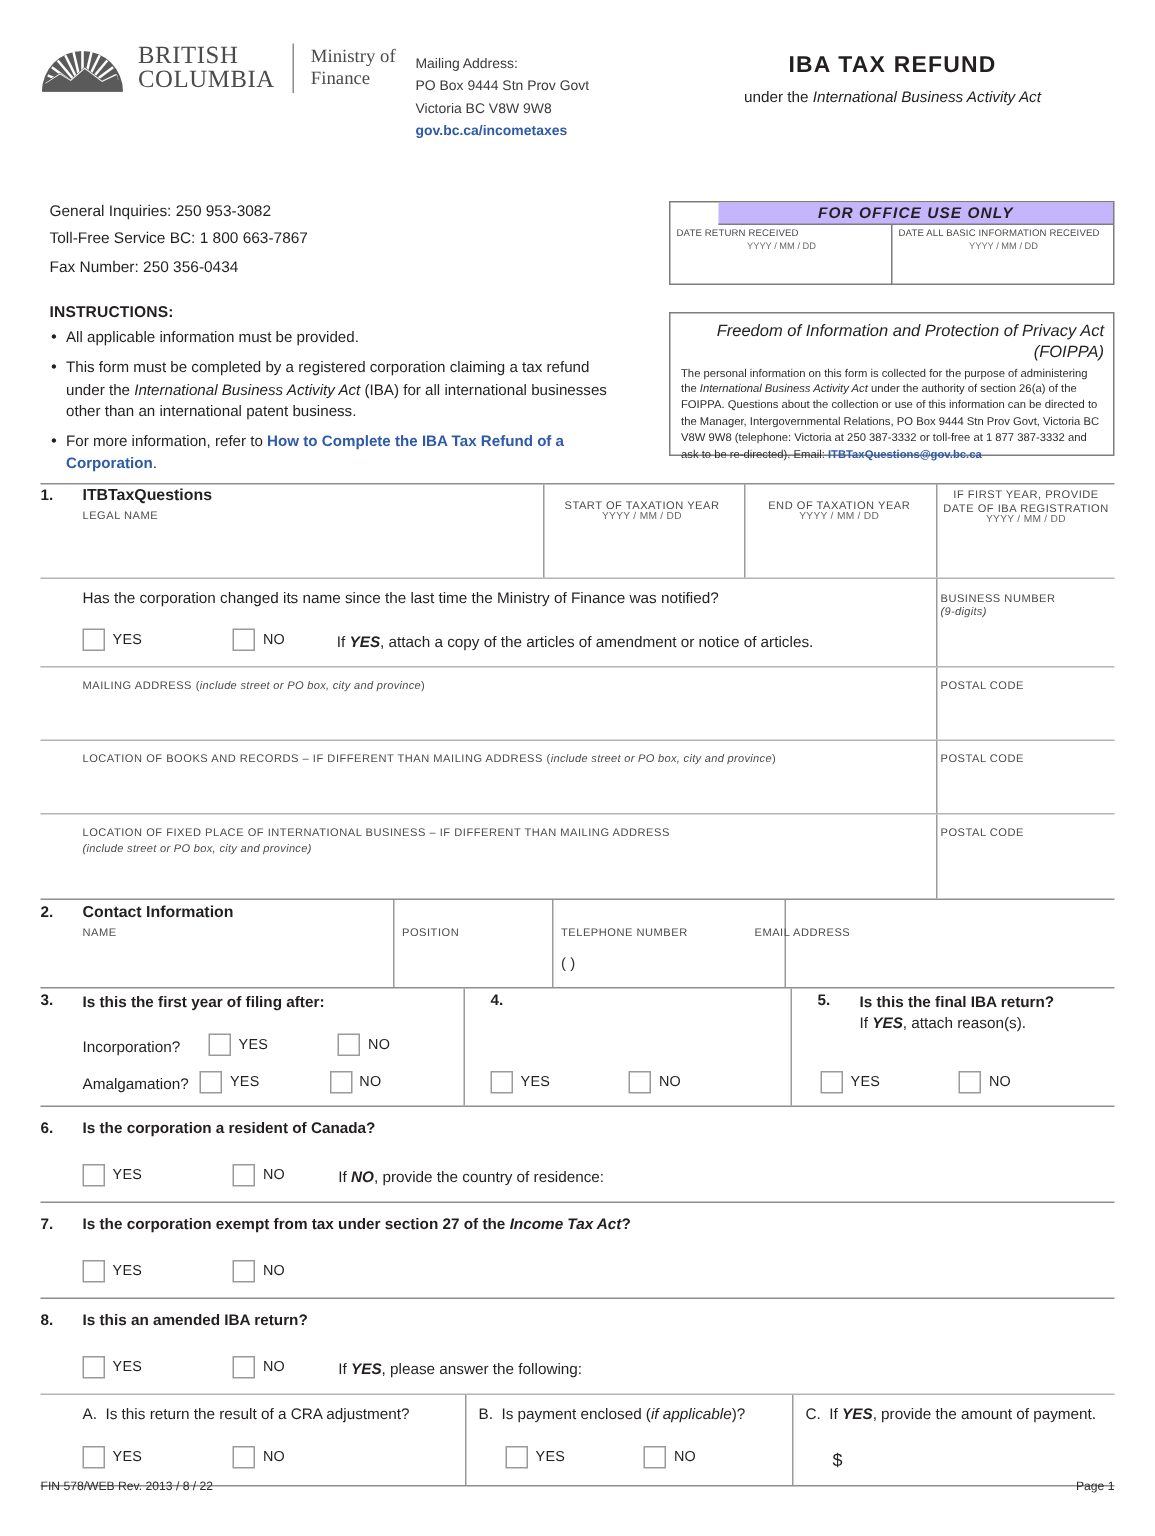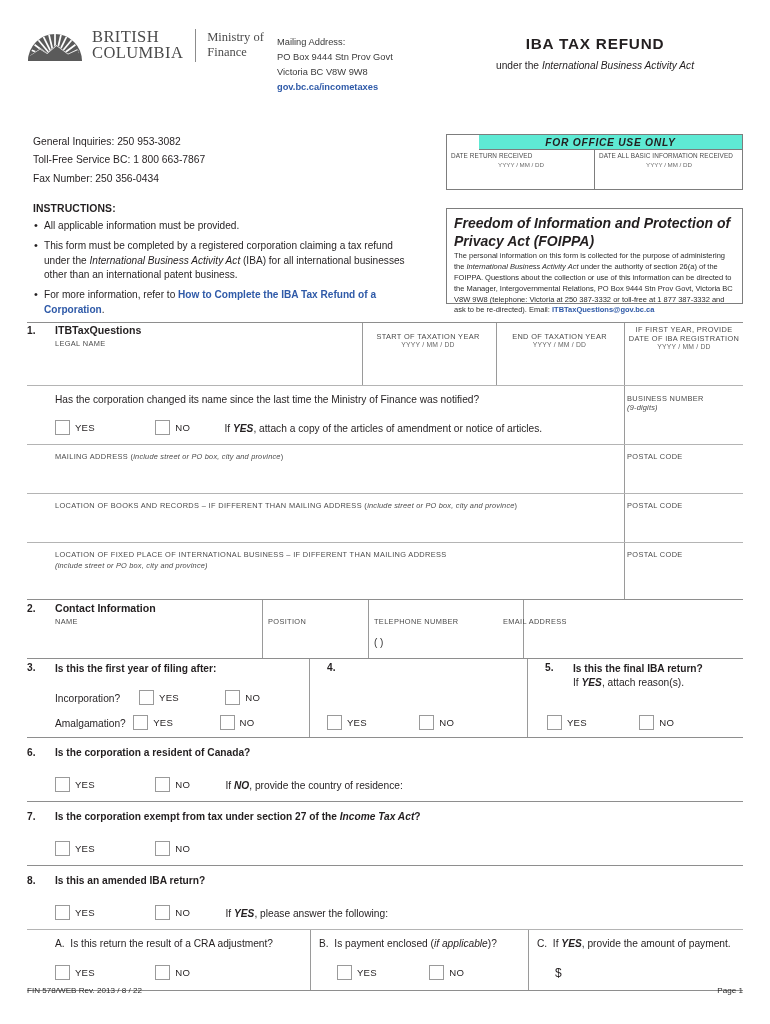--- a/index.html
+++ b/index.html
@@ -30,42 +30,42 @@
   .doctitle .t1 { font-size:15.3px; font-weight:bold; letter-spacing:0.8px; line-height:1.42; color:#231f20; }
   .doctitle .t2 { font-size:10.2px; margin-top:5px; color:#231f20; }
   .doctitle .t2 i { font-style:italic; }
 
   
   .inquiries { position:absolute; left:33px; top:133px; font-size:10.3px; line-height:1.78; color:#231f20; }
 
   
   .officebox { position:absolute; left:446px; top:134px; width:297px; height:56px; border:1px solid #7d7d7d; }
   .officebox .ohead {
-    height:15px; background:#5eead4; border-bottom:1px solid #7d7d7d;
+    height:15px; background:#c4b5fd; border-bottom:1px solid #7d7d7d;
     font-size:10.3px; font-weight:bold; font-style:italic; letter-spacing:0.7px;
     display:flex; align-items:center; justify-content:center;margin-left:32px;
   }
   .officebox .ocells { display:flex; height:40px; }
   .officebox .ocell { flex:1; padding:2px 3px 0 4px; }
   .officebox .ocell + .ocell { border-left:1px solid #7d7d7d; }
   .officebox .olab { font-size:6.4px; color:#4a4a4a; letter-spacing:0.1px; line-height:1.25; }
   .officebox .ofmt { font-size:6.2px; color:#6a6a6a; text-align:center; margin-top:1px; }
 
   
   .instr { position:absolute; left:33px; top:203px; width:380px; }
   .instr h3 { margin:0 0 5px 0; font-size:10.4px; font-weight:bold; letter-spacing:0.1px; }
   .instr ul { margin:0; padding:0; list-style:none; }
   .instr li { position:relative; padding-left:11px; font-size:10.1px; line-height:1.42; margin-bottom:6px; color:#231f20; }
   .instr li:before { content:"\2022"; position:absolute; left:1px; top:-1px; font-size:11px; }
   .instr i { font-style:italic; }
   .instr .link { color:#2f5aa8; font-weight:bold; }
 
   
   .foippa { position:absolute; left:446px; top:208px; width:297px; height:96px; border:1px solid #7d7d7d; padding:5px 6px 4px 7px; }
-  .foippa .fhead { font-size:14px; font-weight:bold; font-style:italic; line-height:1.3; margin-bottom:1px; }
+  .foippa .fhead { font-size:11px; font-weight:normal; font-style:italic; line-height:1.3; margin-bottom:1px;text-align:right; }
   .foippa .fbody { font-size:7.5px; line-height:1.44; color:#2c2c2c; }
   .foippa .fbody i { font-style:italic; }
   .foippa .link { color:#2f5aa8; font-weight:bold; }
 
   
   .form { position:absolute; left:27px; top:322px; width:716px; }
   .rule { height:1px; background:#8e8e8e; width:100%; }
   .rule-thin { height:1px; background:#b4b4b4; width:100%; }
 
   .secnum { font-size:10.2px; font-weight:bold; }

